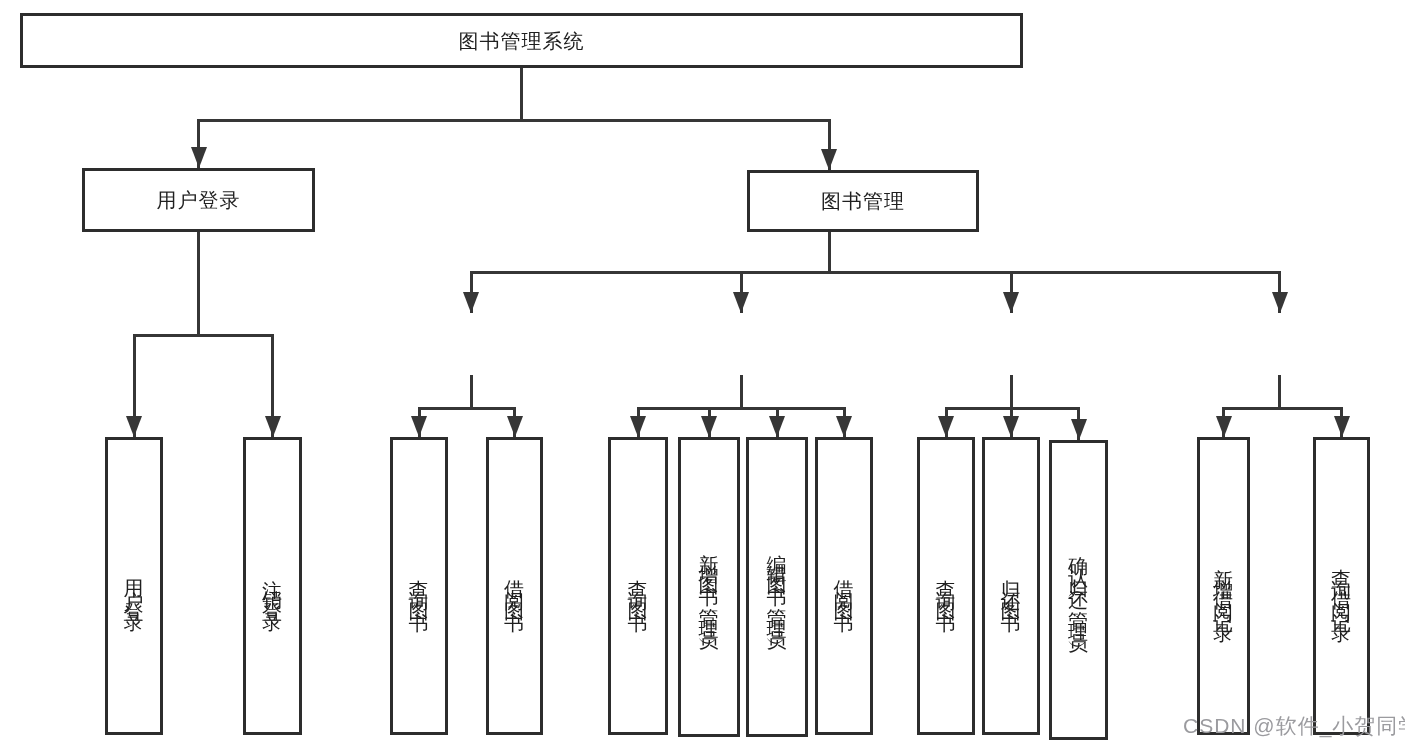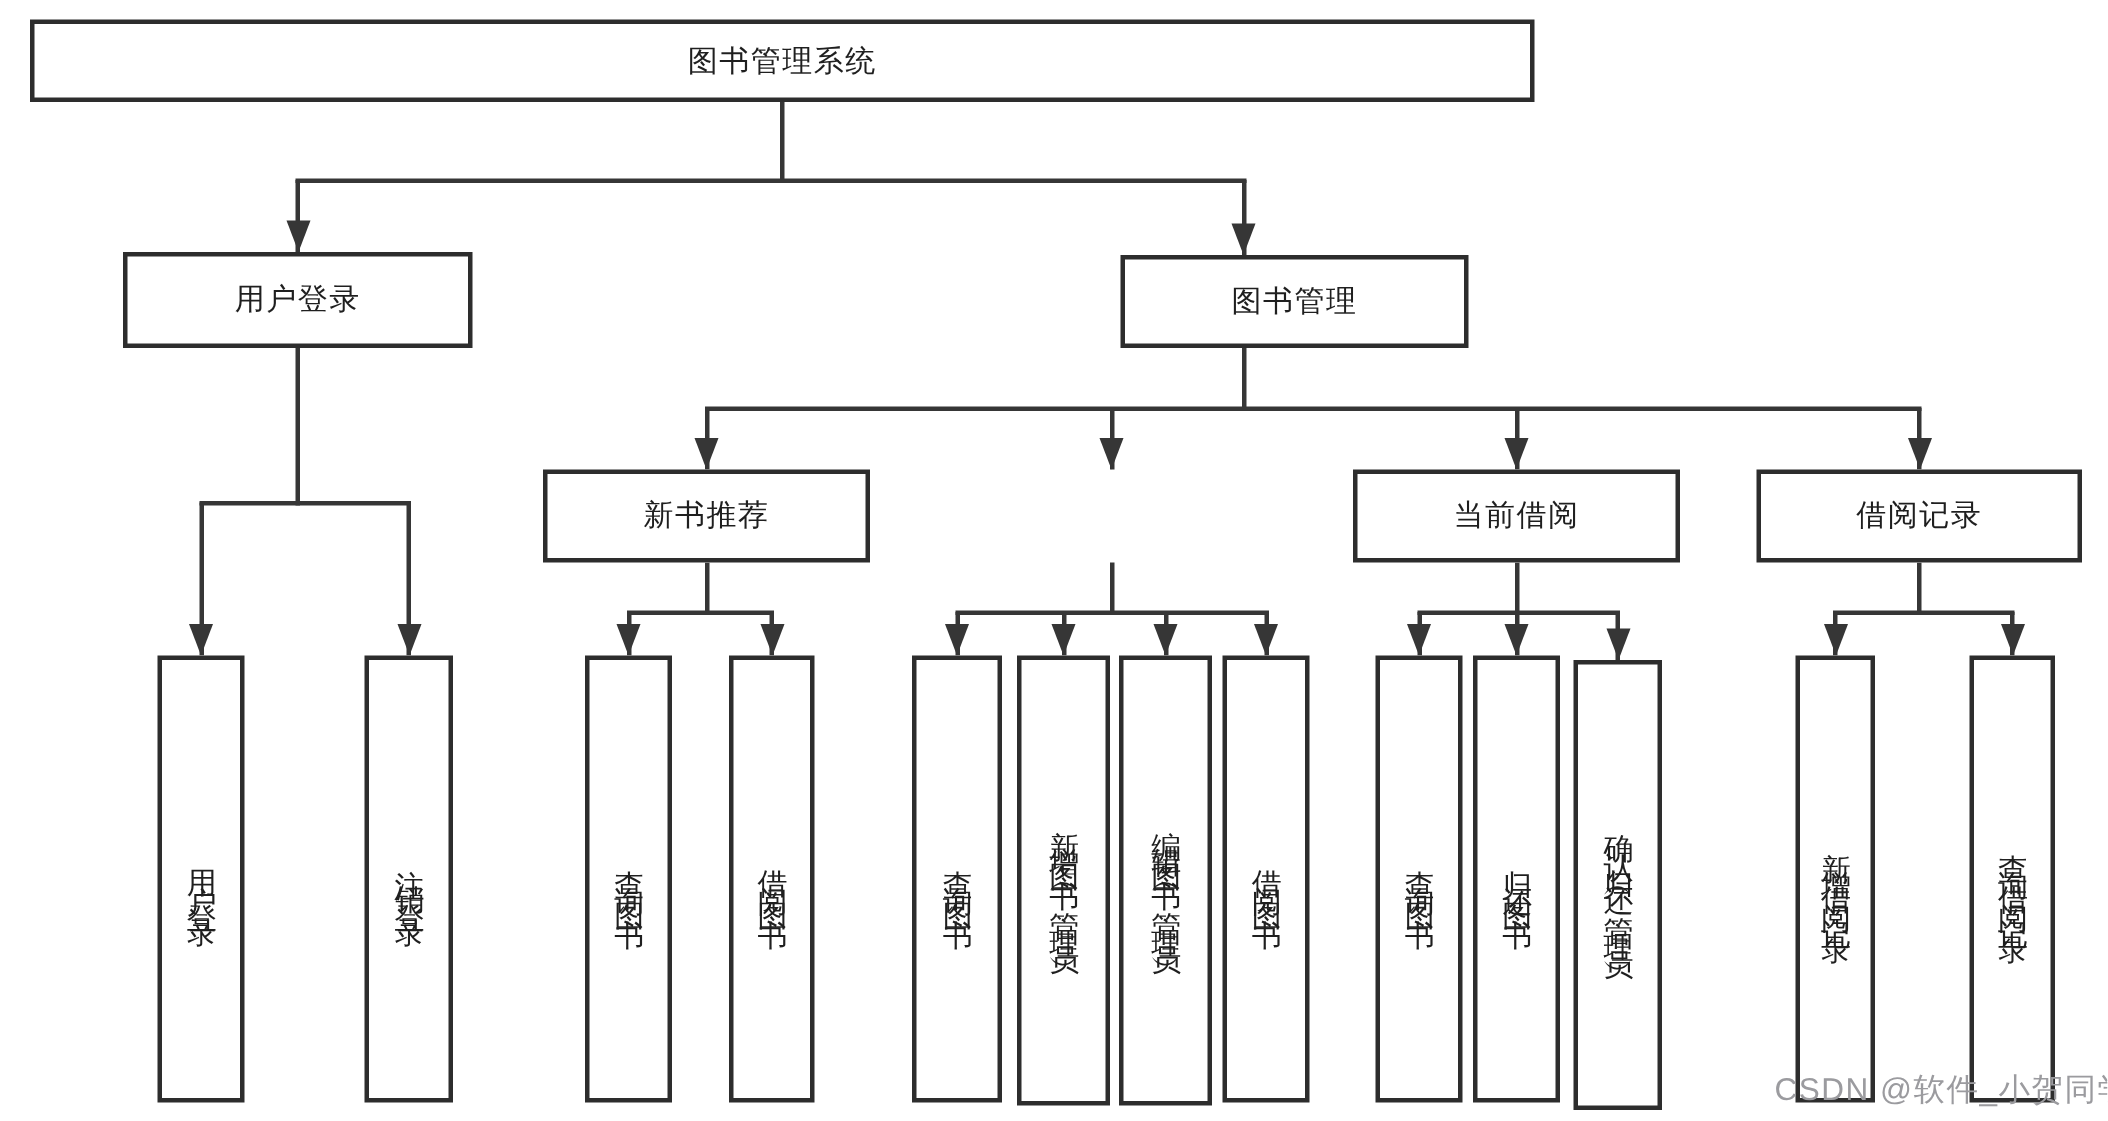--- a/index.html
+++ b/index.html
@@ -69,29 +69,20 @@
 <div id="stage">
   <div id="watermark">CSDN @软件_小贺同学</div>
 <div class="node h" style="left: 20px; top: 13px; width: 1003px; height: 55px;">
       <span class="label">图书管理系统</span>
     </div>
     <div class="node h" style="left: 82px; top: 168px; width: 233px; height: 64px;">
       <span class="label">用户登录</span>
     </div>
     <div class="node h" style="left: 747px; top: 170px; width: 232px; height: 62px;">
       <span class="label">图书管理</span>
-    </div>
-    <div class="node h" style="left: 362px; top: 313px; width: 218px; height: 62px;">
-      <span class="label">新书推荐</span>
-    </div>
-    <div class="node h" style="left: 902px; top: 313px; width: 218px; height: 62px;">
-      <span class="label">当前借阅</span>
-    </div>
-    <div class="node h" style="left: 1171px; top: 313px; width: 217px; height: 62px;">
-      <span class="label">借阅记录</span>
     </div>
     <div class="node v" style="left: 105px; top: 437px; width: 58px; height: 298px;">
       <span class="label">用户登录</span>
     </div>
     <div class="node v" style="left: 243px; top: 437px; width: 59px; height: 298px;">
       <span class="label">注销登录</span>
     </div>
     <div class="node v" style="left: 390px; top: 437px; width: 58px; height: 298px;">
       <span class="label">查询图书</span>
     </div>

